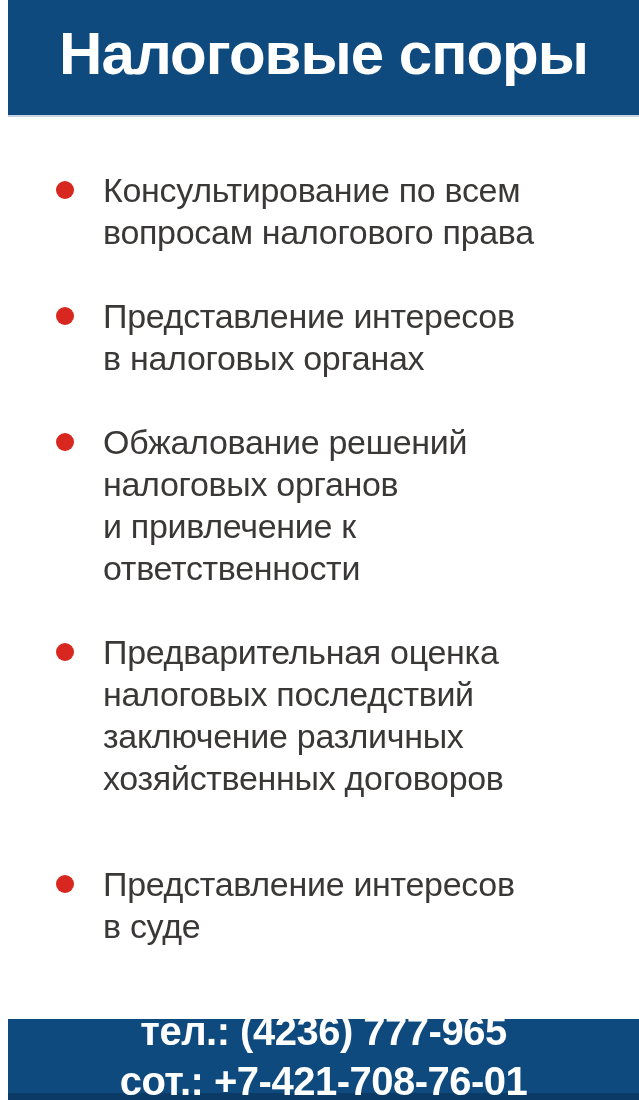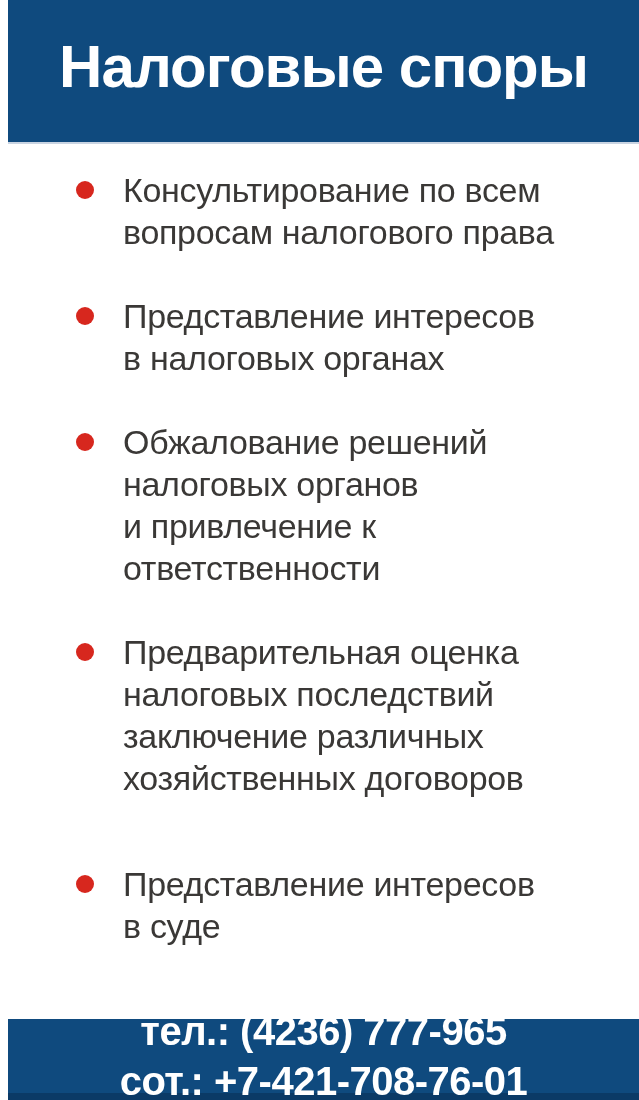--- a/index.html
+++ b/index.html
@@ -14,21 +14,21 @@
     height: 1100px;
     background: #ffffff;
     overflow: hidden;
   }
   
   .header-banner {
     position: absolute;
     top: 0;
     left: 8px;
     right: 0;
-    height: 144px;
+    height: 117px;
     background: #0f4a7e;
     display: flex;
     align-items: center;
     justify-content: center;
     border-bottom: 2px solid #c9d4e2;
     box-sizing: border-box;
   }
   .header-title {
     color: #ffffff;
     font-size: 60px;
@@ -37,21 +37,20 @@
     line-height: 1;
     padding-bottom: 8px;
     white-space: nowrap;
   }
   
   .service-list {
     position: absolute;
     top: 117px;
     left: 0;
     right: 0;
-    padding-left: 20px;
   }
   .service-item {
     display: flex;
     align-items: flex-start;
     margin-bottom: 42px;
     margin-top: 28px;
   }
   .service-item.first {
     margin-top: 52px;
   }

